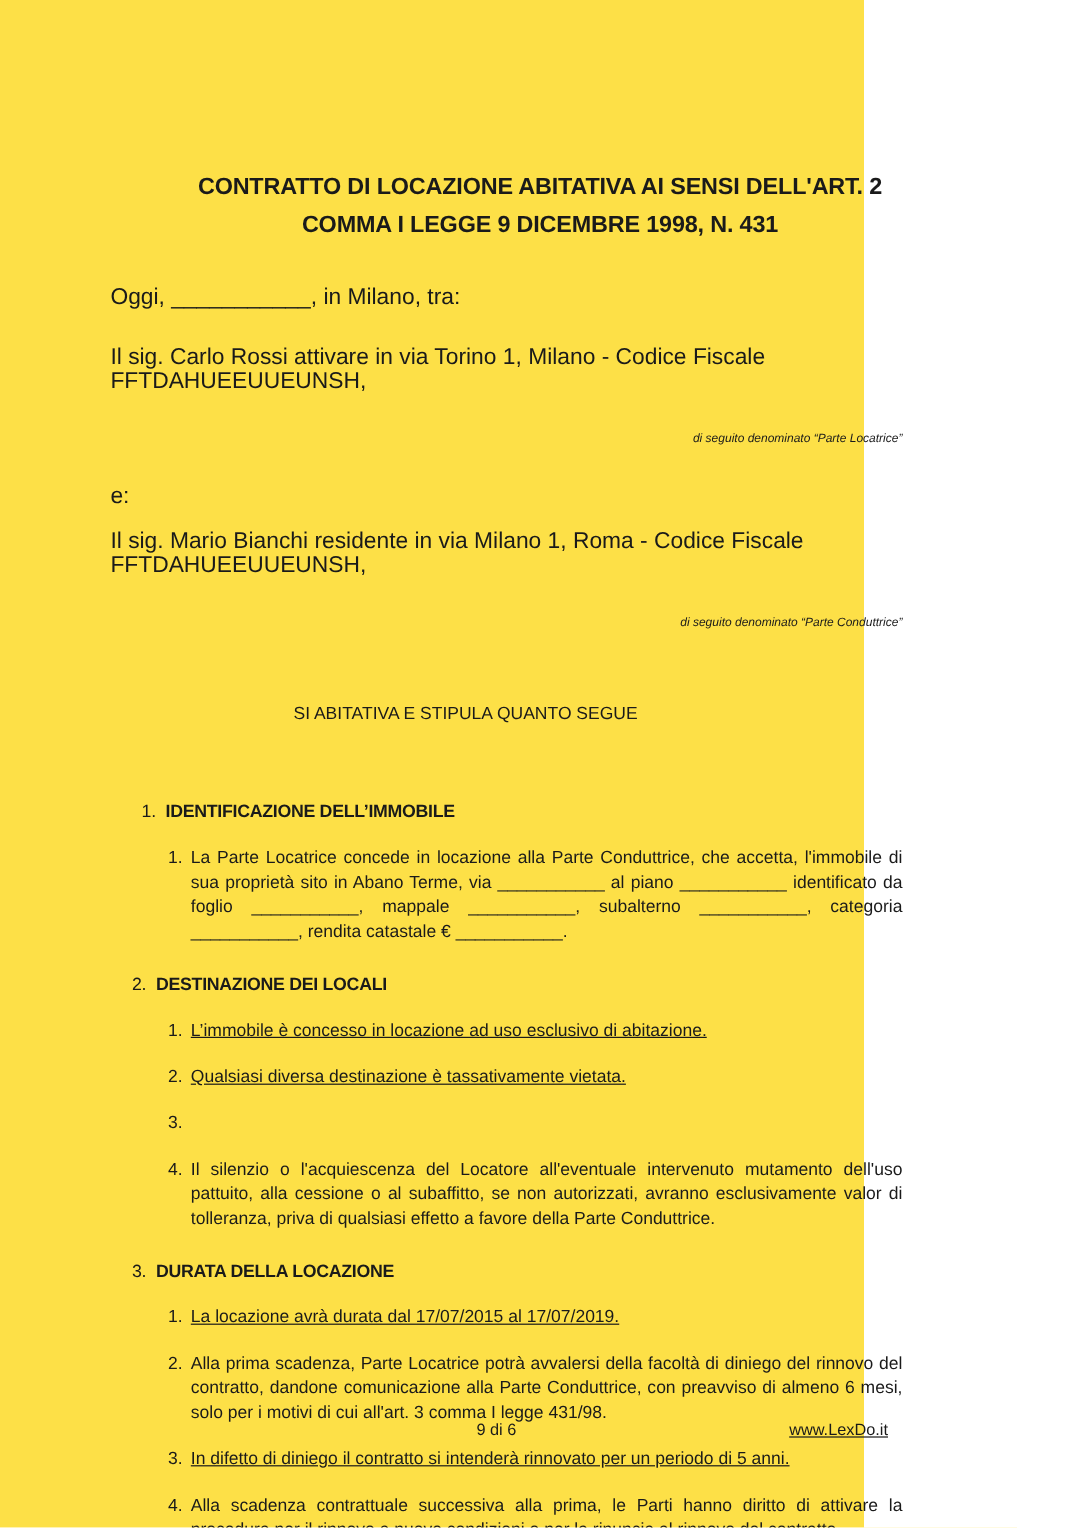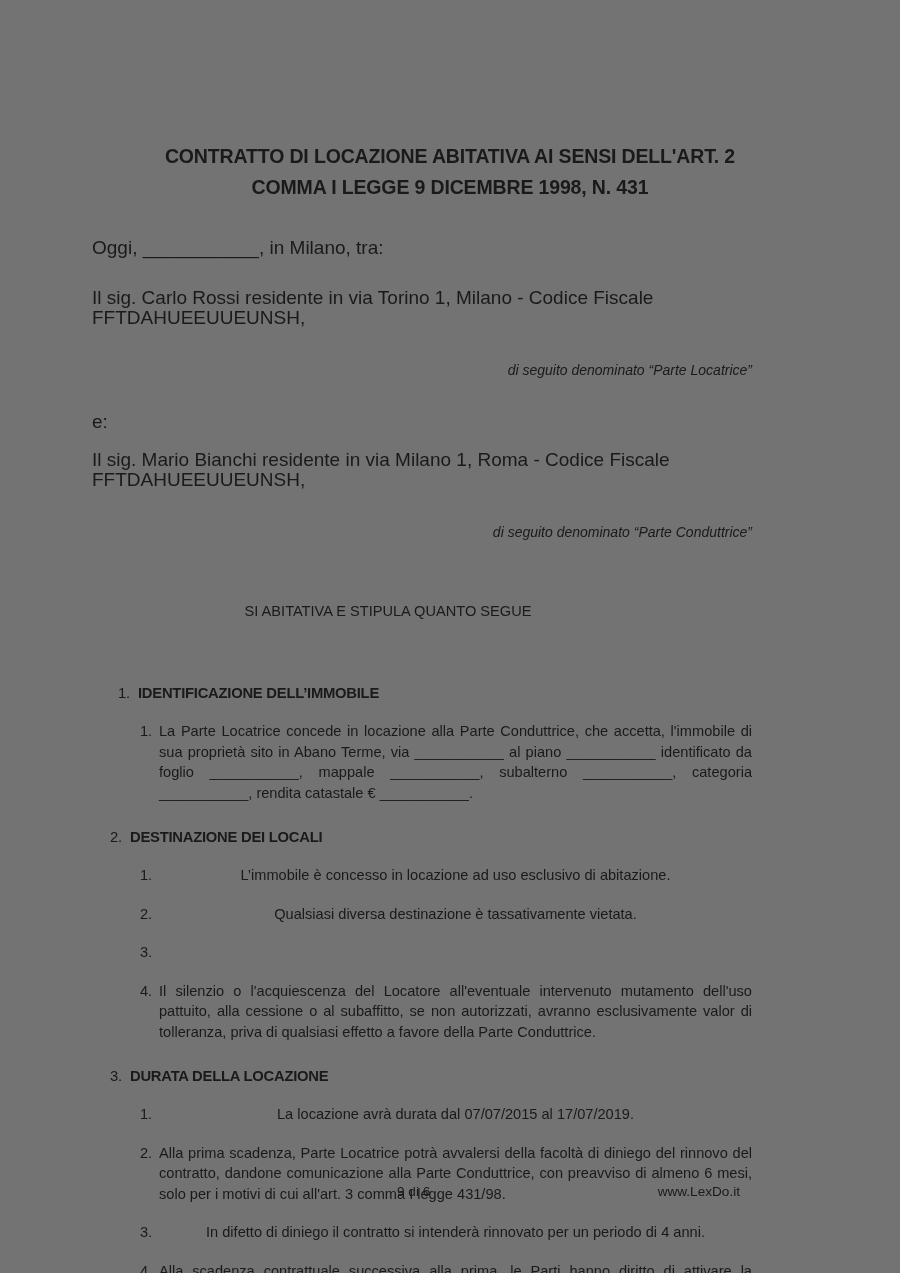--- a/index.html
+++ b/index.html
@@ -10,23 +10,23 @@
   body {
     width: 900px;
     height: 1273px;
     position: relative;
     font-family: "Liberation Sans", sans-serif;
     color: #1a1a1a;
     -webkit-font-smoothing: antialiased;
   }
   .page {
     position: relative;
-    width: 900px;
+    width: 720px;
     height: 1273px;
-    background: #737373;
+    background: #fde047;
     box-sizing: border-box;
   }
 
   
   .doc-title {
     position: absolute;
     left: 95px;
     top: 128px;
     width: 710px;
     text-align: center;
@@ -52,21 +52,21 @@
     margin: 0 0 0 0;
   }
   .spacer-18 { height: 18px; }
   .spacer-24 { height: 24px; }
   .spacer-30 { height: 30px; }
   .spacer-48 { height: 48px; }
 
   .right-ital {
     text-align: right;
     font-style: italic;
-    font-size: 14px;
+    font-size: 10px;
     line-height: 20px;
   }
 
   .center-caps {
     text-align: center;
     font-size: 14.6px;
     line-height: 20px;
     padding-right: 68px;
   }
 
@@ -108,60 +108,61 @@
   }
   .sub-item .num {
     flex: 0 0 19px;
     width: 19px;
   }
   .sub-item .txt {
     flex: 1;
     text-align: justify;
     text-justify: inter-word;
   }
-  .sub-item .txt.nojust { text-align: center; }
+  .sub-item .txt.nojust { text-align: left; text-decoration: underline; }
 
   
   .footer {
     position: absolute;
     left: 92px;
     top: 1182px;
     width: 660px;
     height: 20px;
     font-size: 13.6px;
     line-height: 20px;
   }
   .footer .pg {
     position: absolute;
     left: 305px;
     top: 0;
   }
   .footer .site {
     position: absolute;
     right: 12px;
     top: 0;
+    text-decoration: underline;
   }
 </style>
 </head>
 <body>
 
 <div class="page">
 
   <h1 class="doc-title">
     <span class="tline">CONTRATTO DI LOCAZIONE ABITATIVA AI SENSI DELL'ART. 2</span>
     <span class="tline">COMMA I LEGGE 9 DICEMBRE 1998, N. 431</span>
   </h1>
 
   <div class="body-area">
 
     <p class="para">Oggi, ___________, in Milano, tra:</p>
 
     <div class="spacer-30"></div>
 
-    <p class="para">Il sig. Carlo Rossi residente in via Torino 1, Milano - Codice Fiscale FFTDAHUEEUUEUNSH,</p>
+    <p class="para">Il sig. Carlo Rossi attivare in via Torino 1, Milano - Codice Fiscale FFTDAHUEEUUEUNSH,</p>
 
     <div class="spacer-18"></div>
 
     <p class="right-ital">di seguito denominato “Parte Locatrice”</p>
 
     <div class="spacer-18"></div>
 
     <p class="para">e:</p>
 
     <div class="spacer-18"></div>
@@ -220,29 +221,29 @@
     <div class="spacer-24"></div>
 
     <div class="section">
       <div class="section-head">
         <span class="num">3.</span>
         <span class="htxt">DURATA DELLA LOCAZIONE</span>
       </div>
       <ul class="sub-list">
         <li class="sub-item">
           <span class="num">1.</span>
-          <span class="txt nojust">La locazione avrà durata dal 07/07/2015 al 17/07/2019.</span>
+          <span class="txt nojust">La locazione avrà durata dal 17/07/2015 al 17/07/2019.</span>
         </li>
         <li class="sub-item">
           <span class="num">2.</span>
           <span class="txt">Alla prima scadenza, Parte Locatrice potrà avvalersi della facoltà di diniego del rinnovo del contratto, dandone comunicazione alla Parte Conduttrice, con preavviso di almeno 6 mesi, solo per i motivi di cui all'art. 3 comma I legge 431/98.</span>
         </li>
         <li class="sub-item">
           <span class="num">3.</span>
-          <span class="txt nojust">In difetto di diniego il contratto si intenderà rinnovato per un periodo di 4 anni.</span>
+          <span class="txt nojust">In difetto di diniego il contratto si intenderà rinnovato per un periodo di 5 anni.</span>
         </li>
         <li class="sub-item">
           <span class="num">4.</span>
           <span class="txt">Alla scadenza contrattuale successiva alla prima, le Parti hanno diritto di attivare la procedura per il rinnovo a nuove condizioni o per la rinuncia al rinnovo del contratto,</span>
         </li>
       </ul>
     </div>
 
   </div>
 

